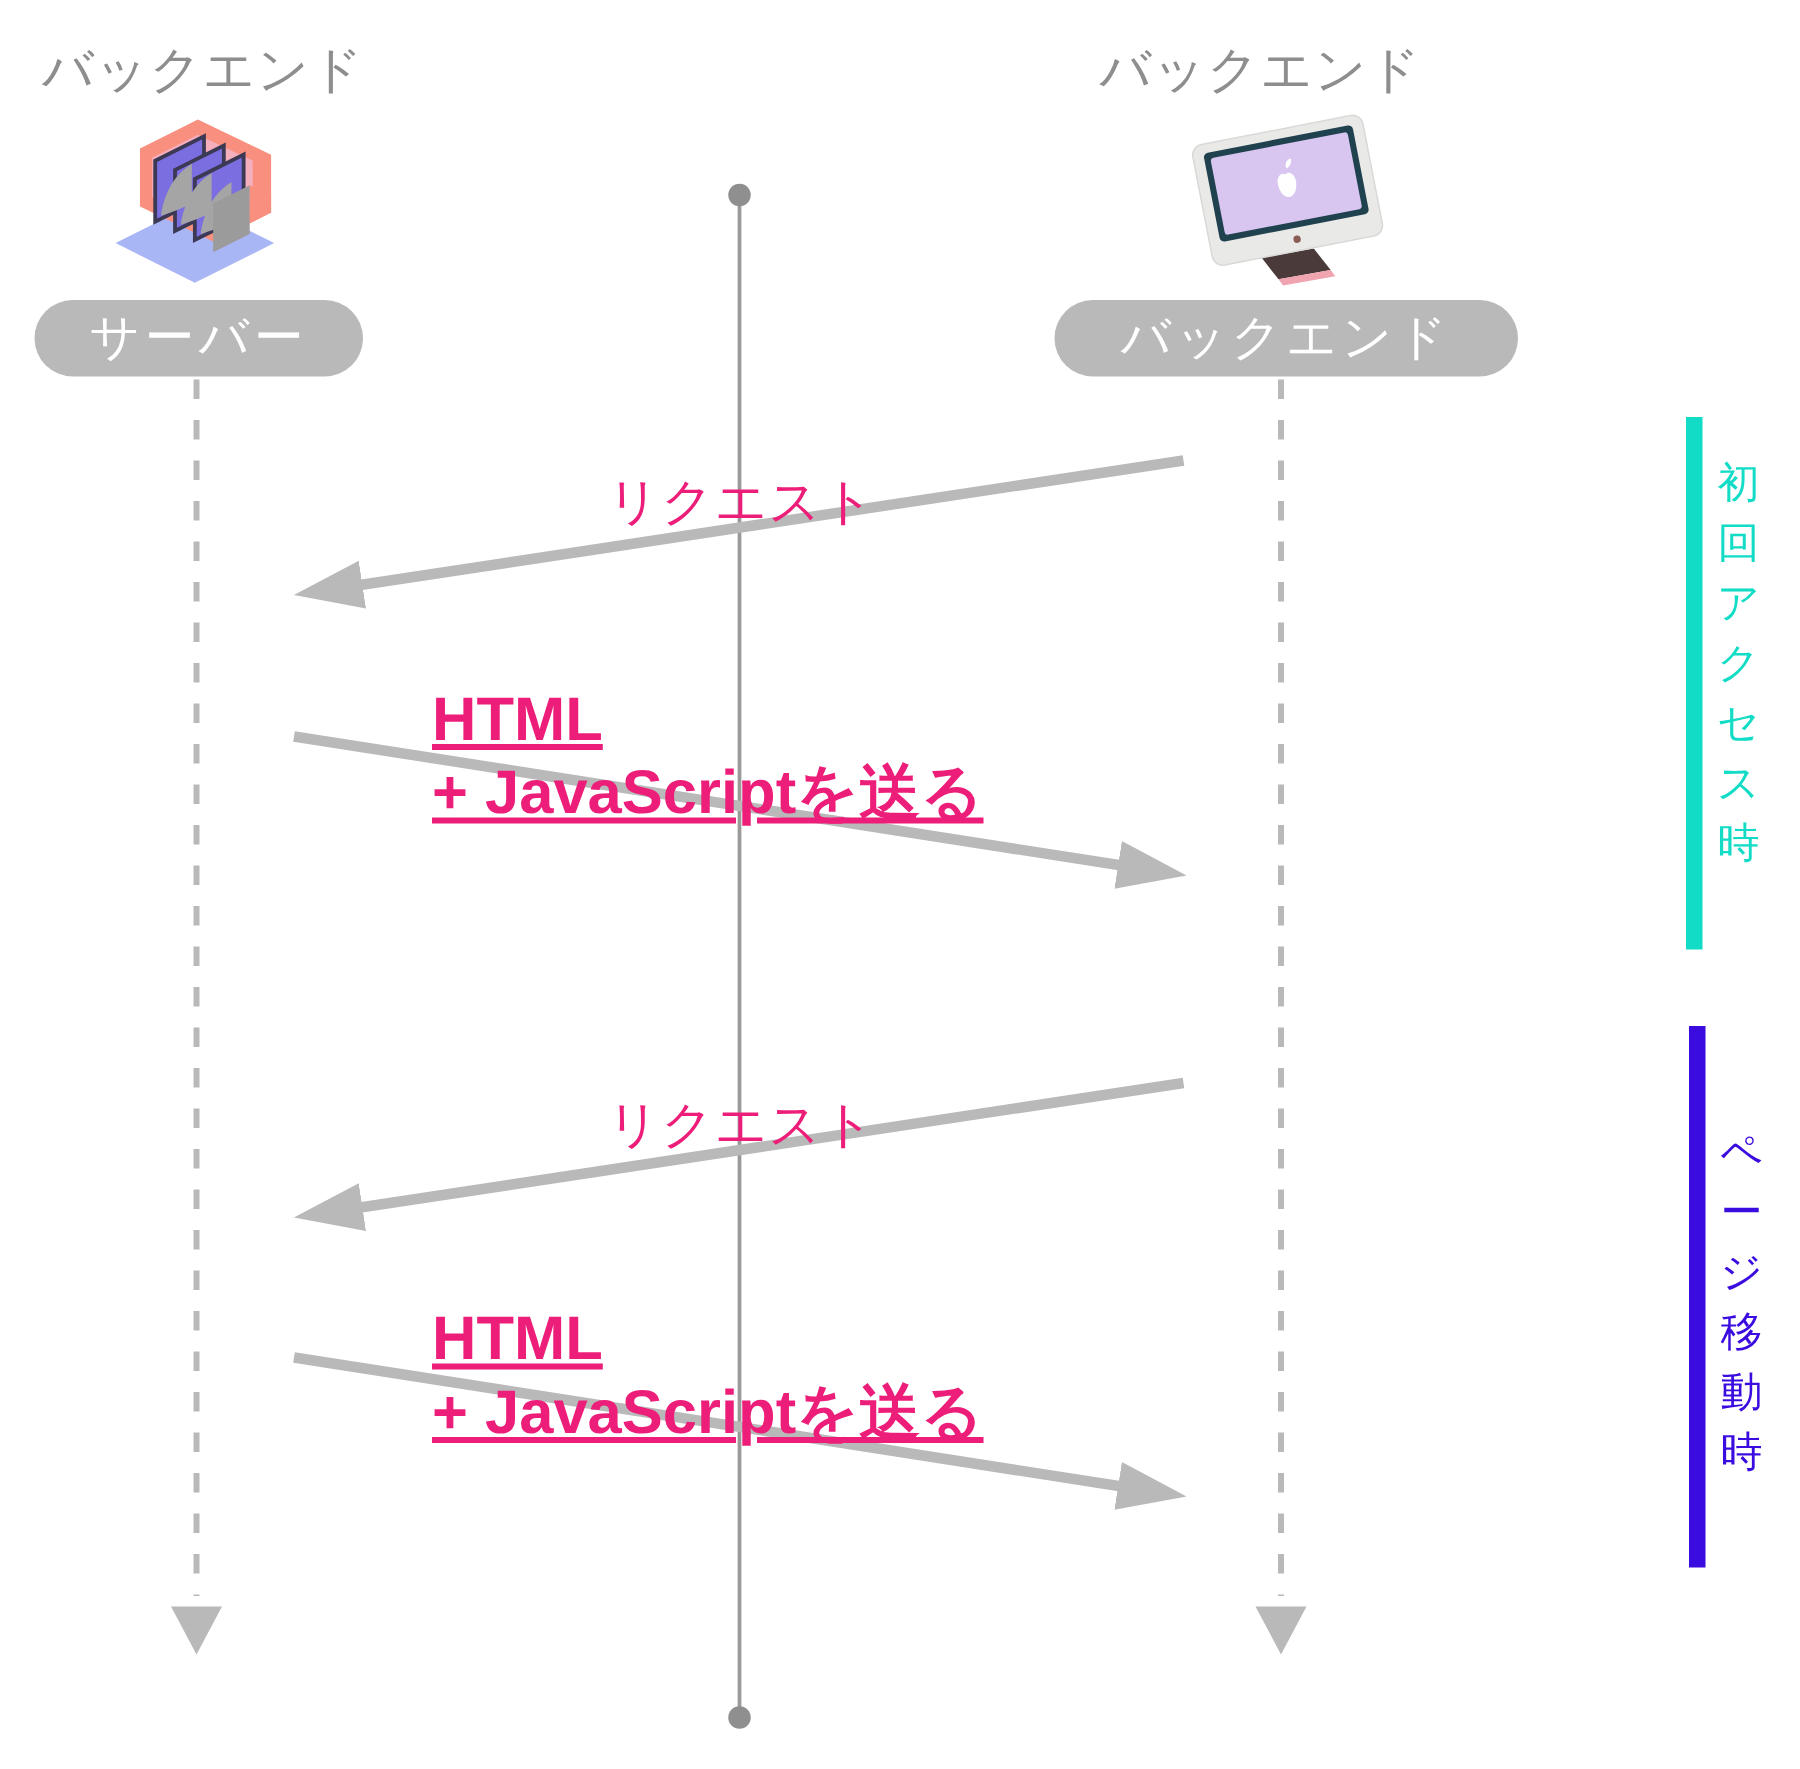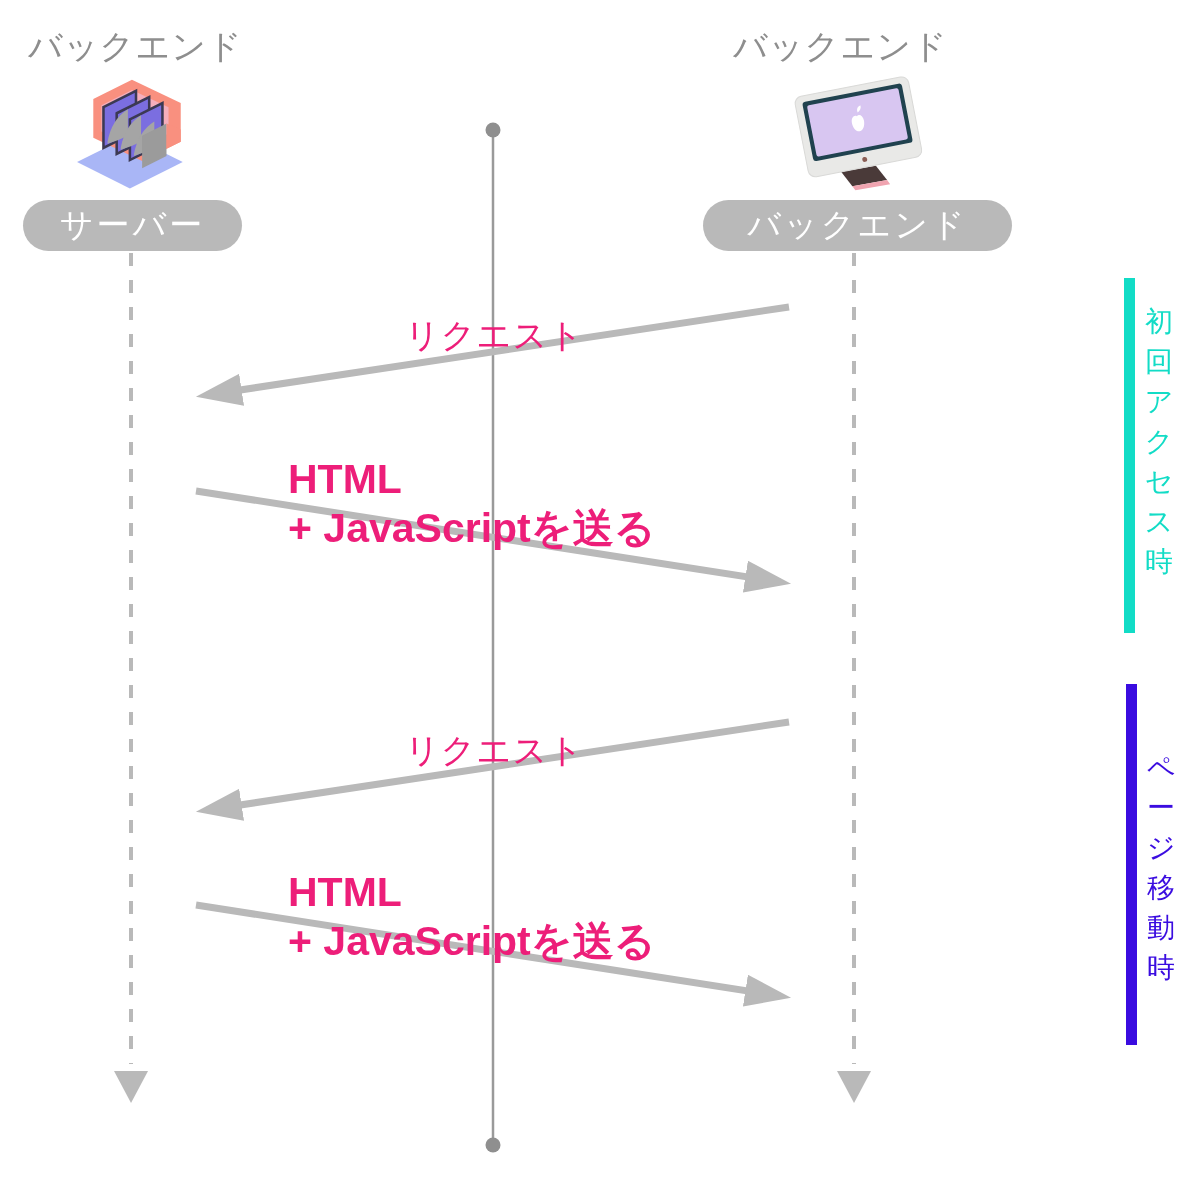--- a/index.html
+++ b/index.html
@@ -13,21 +13,21 @@
   }
   .pill{
     background:#b9b9b9;border-radius:26px;color:#ffffff;
     display:flex;align-items:center;justify-content:center;
     font-size:33px;letter-spacing:3px;white-space:nowrap;
   }
   .msg-label{
     color:#ed1e79;white-space:nowrap;line-height:1.0;
   }
   .msg-single{font-size:34px;font-weight:500;letter-spacing:1px;}
-  .msg-double{font-size:41px;font-weight:700;line-height:49px;letter-spacing:0px;}
+  .msg-double{font-size:41px;font-weight:700;line-height:49px;letter-spacing:0px;text-decoration:underline;}
   .phase-bar{width:11px;}
   .phase-text{
     display:flex;flex-direction:column;align-items:center;width:34px;
   }
   .phase-char{
     font-size:28px;line-height:40px;text-align:center;width:34px;
   }
   svg{display:block;}
 </style>
 </head>

